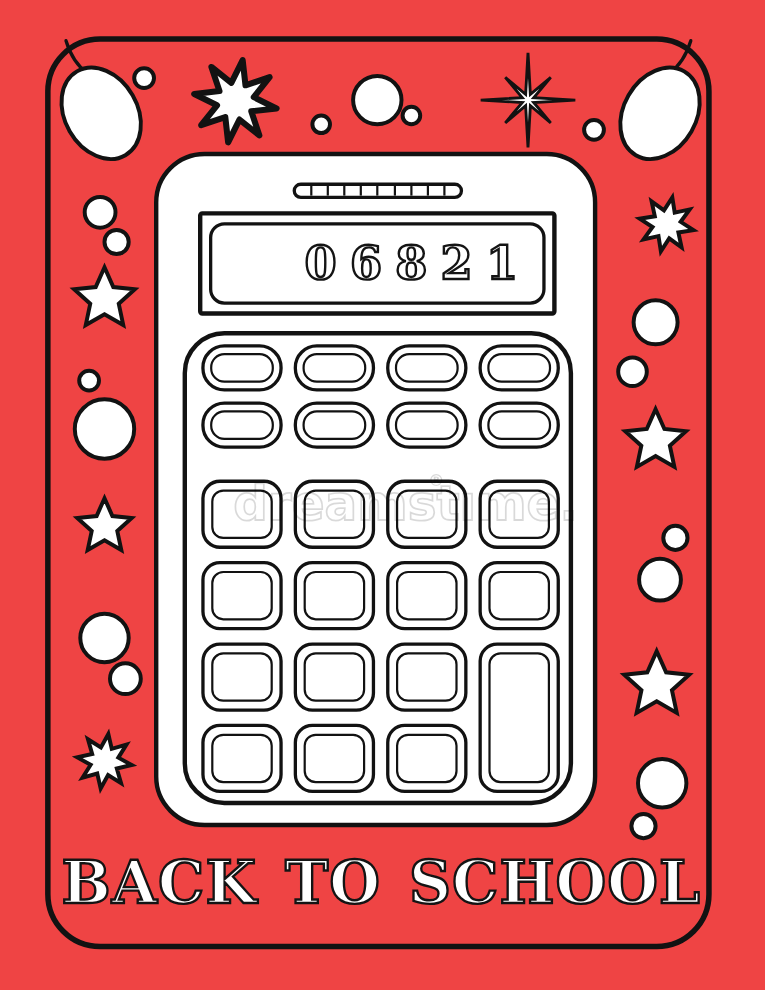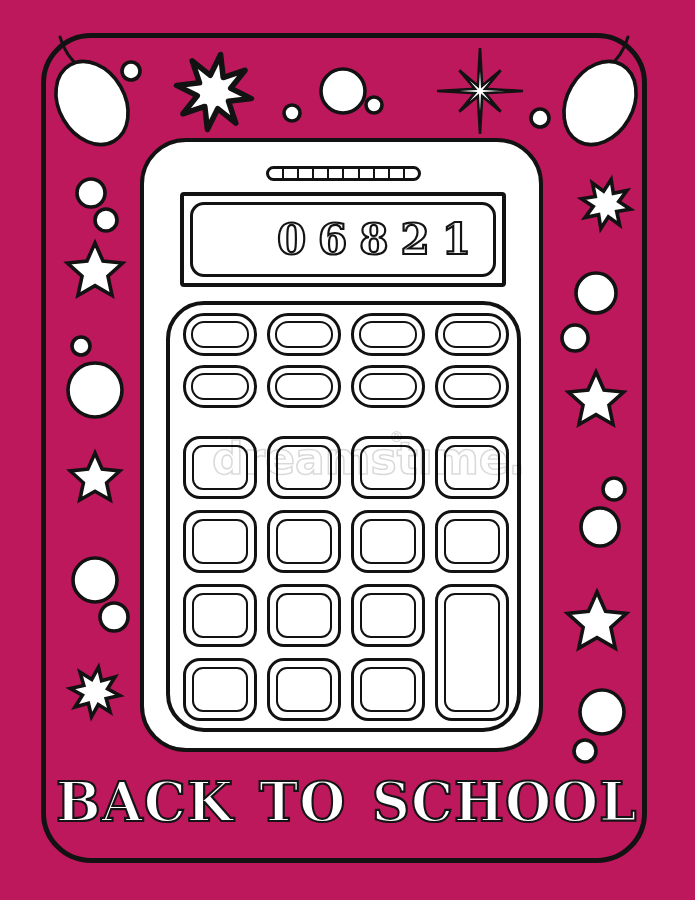--- a/index.html
+++ b/index.html
@@ -1,17 +1,17 @@
 <!DOCTYPE html>
 <html><head>
 <meta charset="utf-8">
 <style>
   html,body{margin:0;padding:0;background:#ffffff;}
   #stage{
-    position:relative;width:695px;height:900px;background:#be185d;overflow:hidden;
+    position:relative;width:695px;height:900px;background:#ef4444;overflow:hidden;
     font-family:"DejaVu Serif", serif;
   }
   .abs{position:absolute;box-sizing:border-box;}
   
   #frame{
     left:41px;top:33px;width:606px;height:830px;
     border:5px solid #121212;border-radius:50px;background:transparent;z-index:1;
   }
   
   #calc-body{

